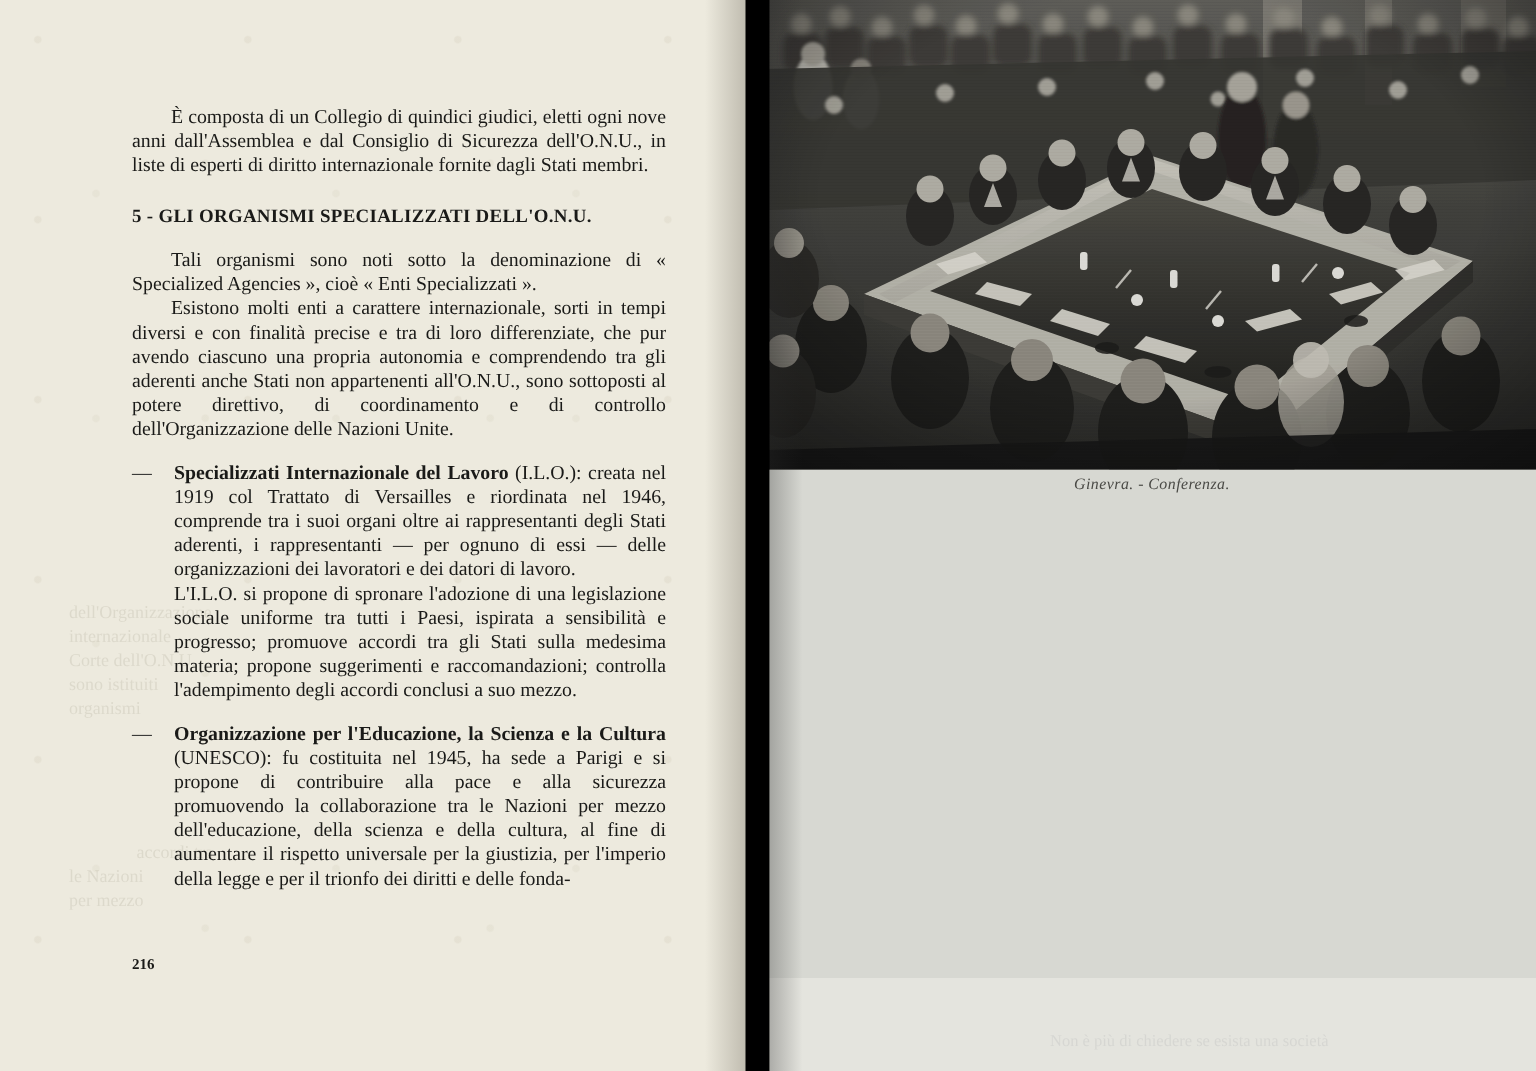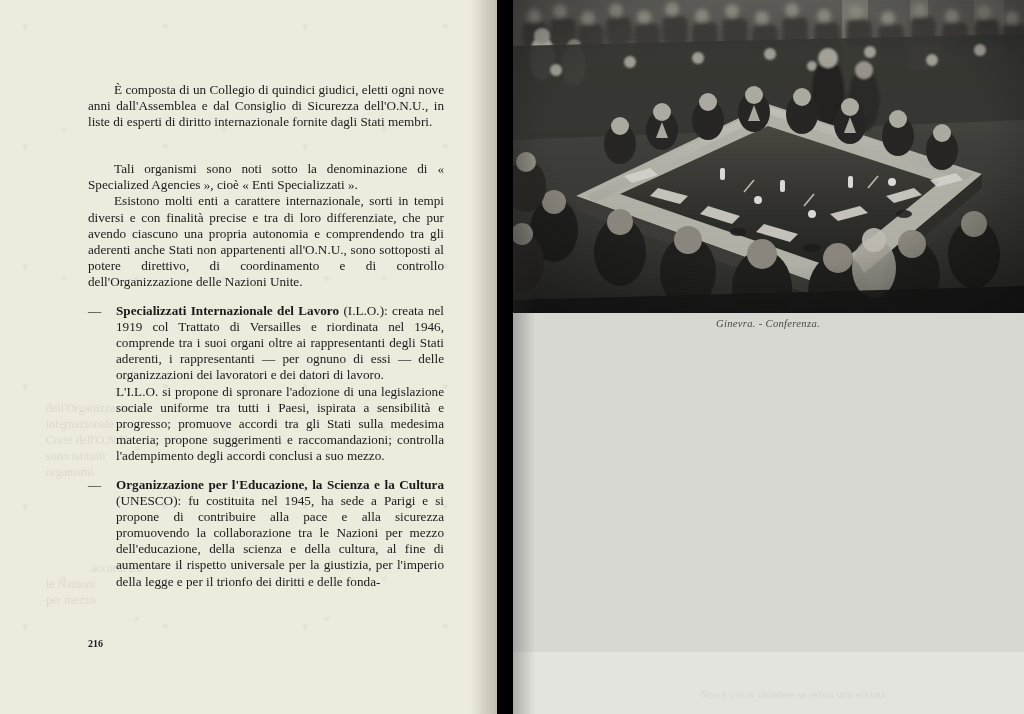--- a/index.html
+++ b/index.html
@@ -87,21 +87,20 @@
     color: #1a1a18;
     font-size: 13.2px;
     line-height: 16.1px;
     text-align: justify;
     text-justify: inter-word;
   }
   #left-col {
     left: 88px;
     top: 70px;
     width: 356px;
-    margin-top: 12px;
   }
   .para {
     margin: 0 0 0 0;
     text-indent: 26px;
   }
   .gap-m { height: 13px; }
   .gap-l { height: 18px; }
 
   h2.section-title {
     font-size: 12.6px;
@@ -218,20 +217,21 @@
     <div class="ghost" id="ghost-left-g">le Nazioni</div>
     <div class="ghost" id="ghost-left-h">per mezzo</div>
 
     <div class="textcol" id="left-col">
 
       <p class="para"><span>È composta di un Collegio di quindici giudici, eletti ogni nove anni dall'Assemblea e dal Consiglio di Sicurezza dell'O.N.U., in liste di esperti di diritto internazionale fornite dagli Stati membri.</span></p>
 
 
       <div class="gap-l"></div>
 
+      <h2 class="section-title">5 - GLI ORGANISMI SPECIALIZZATI DELL'O.N.U.</h2>
 
       <div class="gap-m"></div>
 
       <p class="para">Tali organismi sono noti sotto la denominazione di « Specialized Agencies », cioè « Enti Specializzati ».</p>
 
       <p class="para">Esistono molti enti a carattere internazionale, sorti in tempi diversi e con finalità precise e tra di loro differenziate, che pur avendo ciascuno una propria autonomia e comprendendo tra gli aderenti anche Stati non appartenenti all'O.N.U., sono sottoposti al potere direttivo, di coordinamento e di controllo dell'Organizzazione delle Nazioni Unite.</p>
 
 
       <div class="gap-m"></div>
 

